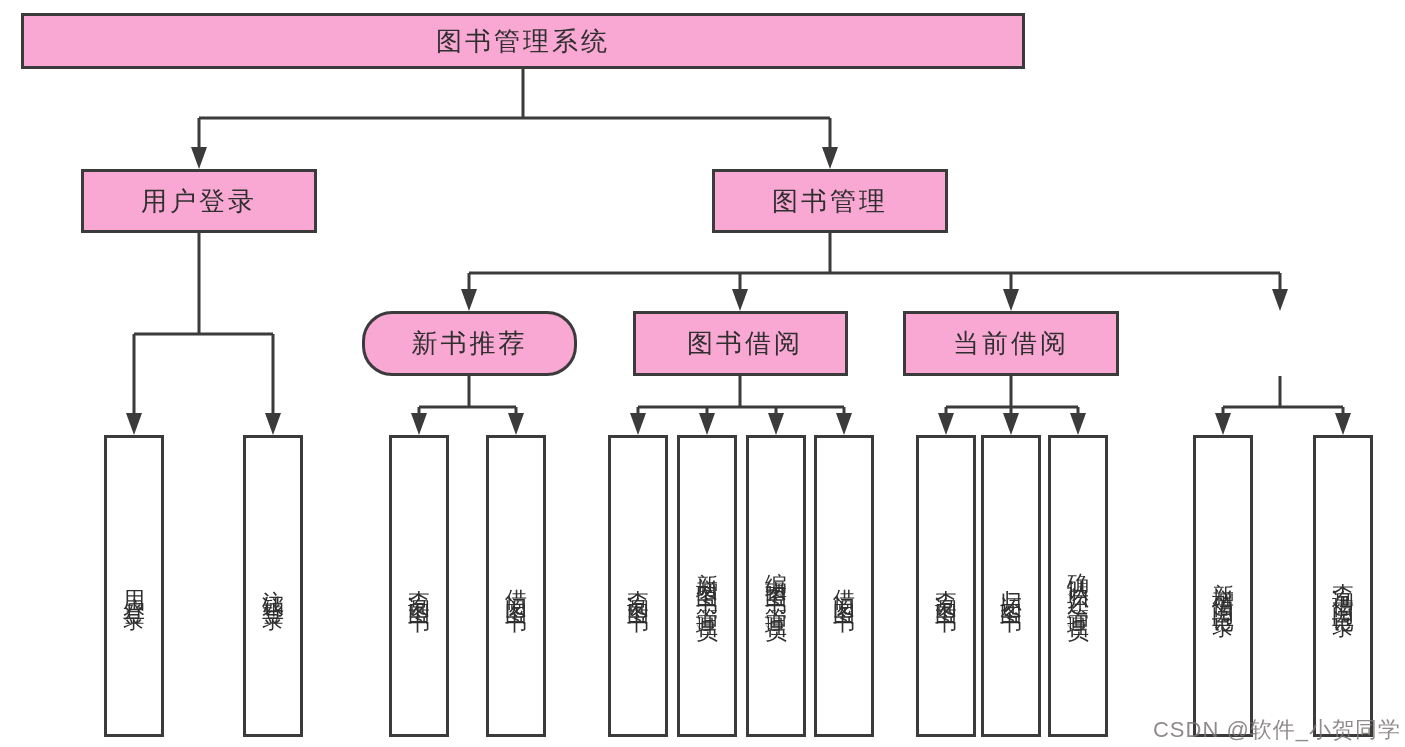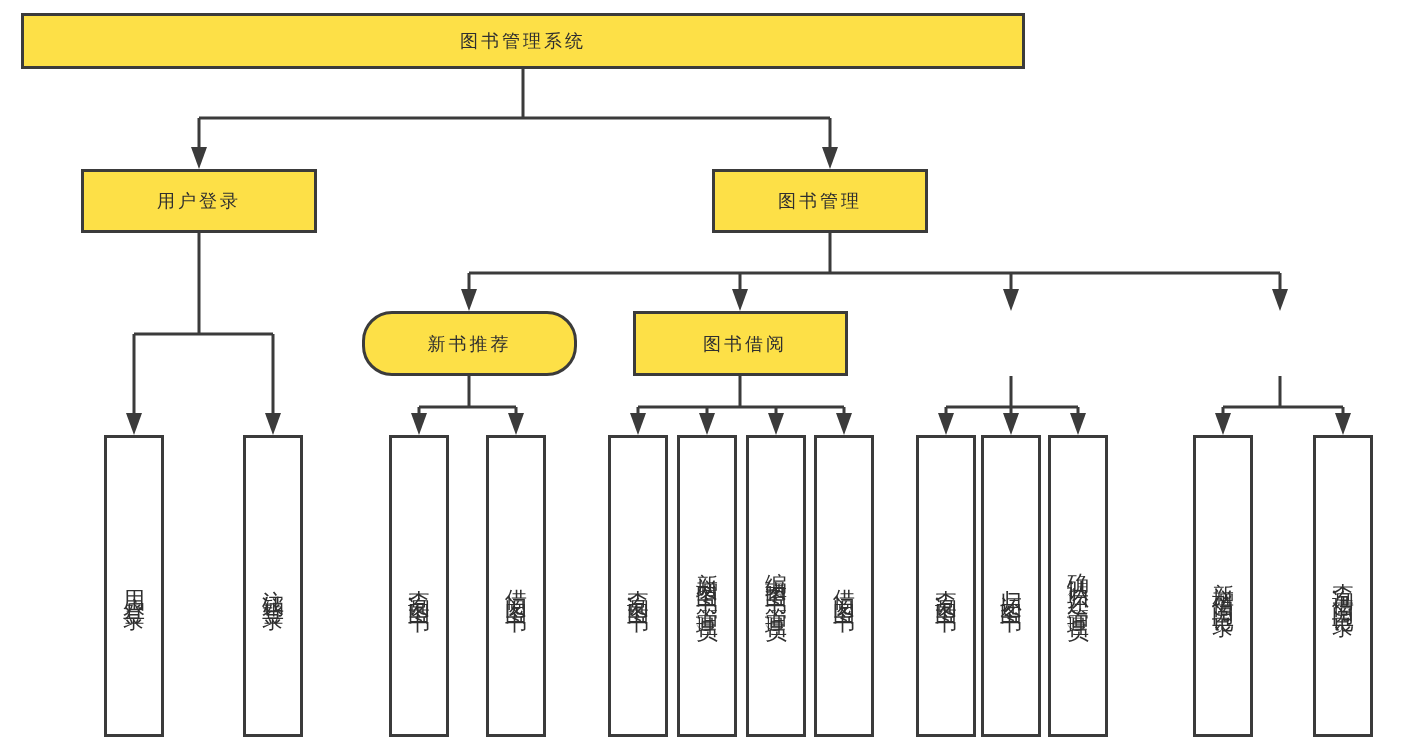--- a/index.html
+++ b/index.html
@@ -13,26 +13,26 @@
   }
   #connectors {
     position: absolute;
     left: 0; top: 0;
     width: 1405px; height: 747px;
     z-index: 1;
   }
   .hbox {
     position: absolute;
     box-sizing: border-box;
-    background: #fde047;
+    background: #f9a8d4;
     border: 3px solid #3b3b3b;
     display: flex;
     align-items: center;
     justify-content: center;
-    font-size: 18px;
+    font-size: 26px;
     letter-spacing: 3px;
     color: #2f2f2f;
     z-index: 2;
     white-space: nowrap;
   }
   .vbox {
     position: absolute;
     box-sizing: border-box;
     background: #ffffff;
     border: 3px solid #3b3b3b;
@@ -44,21 +44,21 @@
     font-size: 22px;
     letter-spacing: 7px;
     color: #2f2f2f;
     z-index: 2;
     line-height: 1;
   }
   
   #nd-root        { left: 21px;   top: 13px;  width: 1004px; height: 56px; }
   
   #nd-user-login  { left: 81px;   top: 169px; width: 236px;  height: 64px; }
-  #nd-book-mgmt   { left: 712px;  top: 169px; width: 216px;  height: 64px; }
+  #nd-book-mgmt   { left: 712px;  top: 169px; width: 236px;  height: 64px; }
   
   #nd-new-rec     { left: 362px;  top: 311px; width: 215px;  height: 65px; border-radius: 30px; }
   #nd-borrow      { left: 633px;  top: 311px; width: 215px;  height: 65px; padding-left: 9px; }
   #nd-current     { left: 903px;  top: 311px; width: 216px;  height: 65px; }
   #nd-records     { left: 1172px; top: 311px; width: 215px;  height: 65px; }
   
   .leaf { top: 435px; width: 60px; height: 302px; }
   #lf-user-login    { left: 104px; }
   #lf-logout        { left: 243px; }
   #lf-query1        { left: 389px; }
@@ -121,33 +121,35 @@
     </g>
   </svg>
 
   <div class="hbox" id="nd-root">图书管理系统</div>
 
   <div class="hbox" id="nd-user-login">用户登录</div>
   <div class="hbox" id="nd-book-mgmt">图书管理</div>
 
   <div class="hbox" id="nd-new-rec">新书推荐</div>
   <div class="hbox" id="nd-borrow">图书借阅</div>
+  <div class="hbox" id="nd-current">当前借阅</div>
 
   <div class="vbox leaf" id="lf-user-login">用户登录</div>
   <div class="vbox leaf" id="lf-logout">注销登录</div>
 
   <div class="vbox leaf" id="lf-query1">查询图书</div>
   <div class="vbox leaf" id="lf-borrow1">借阅图书</div>
 
   <div class="vbox leaf" id="lf-query2">查询图书</div>
   <div class="vbox leaf" id="lf-add-book">新增图书（管理员）</div>
   <div class="vbox leaf" id="lf-edit-book">编辑图书（管理员）</div>
   <div class="vbox leaf" id="lf-borrow2">借阅图书</div>
 
   <div class="vbox leaf" id="lf-query3">查询图书</div>
   <div class="vbox leaf" id="lf-return">归还图书</div>
   <div class="vbox leaf" id="lf-confirm">确认归还（管理员）</div>
 
   <div class="vbox leaf" id="lf-add-record">新增借阅记录</div>
   <div class="vbox leaf" id="lf-query-record">查询借阅记录</div>
 
+  <div id="watermark">CSDN @软件_小贺同学</div>
 
 </div>
 
 </body></html>

